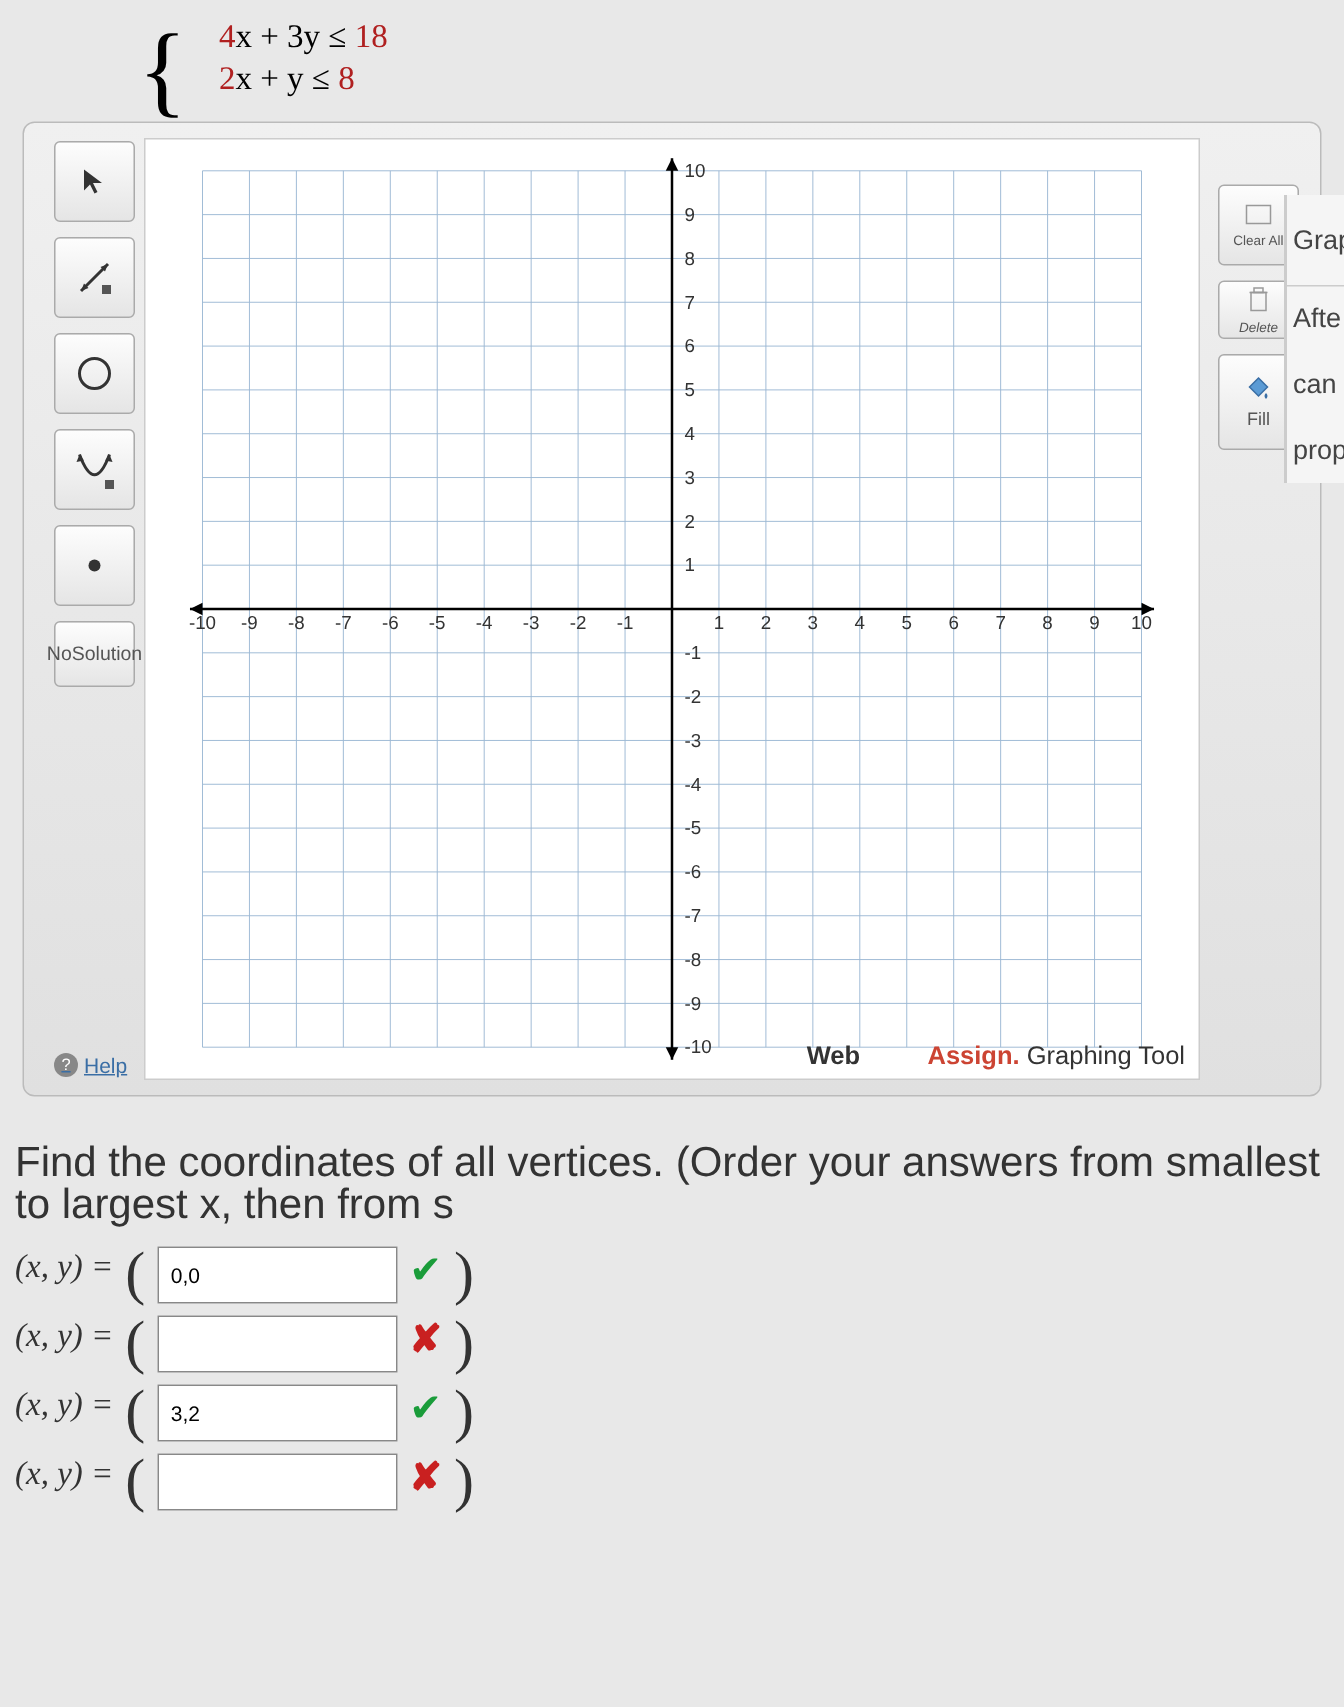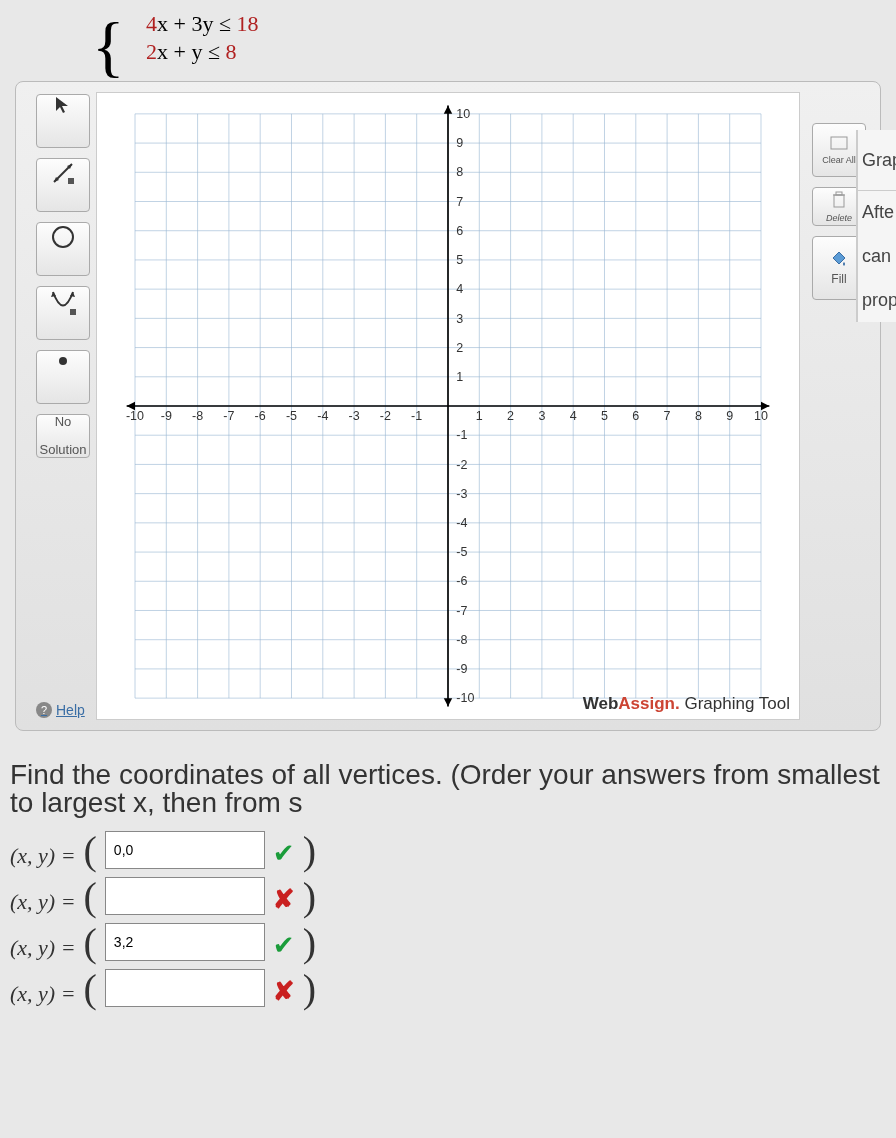--- a/index.html
+++ b/index.html
@@ -4,34 +4,34 @@
 <style>
 * { box-sizing: border-box; margin: 0; padding: 0; }
 body { font-family: Arial, sans-serif; background: #e8e8e8; width: 896px; height: 1138px; overflow: hidden; position: relative; font-size: 16px; }
 .content { padding: 0 10px; }
 .equations { margin: 10px 0 15px 100px; font-family: 'Times New Roman', serif; font-size: 22px; position: relative; }
 .brace { position: absolute; left: -18px; top: 0; font-size: 68px; line-height: 72px; font-weight: 100; }
 .eq-line { line-height: 28px; margin-left: 36px; }
 .red { color: #b02020; }
 .graph-container { background: linear-gradient(#f0f0f0,#e0e0e0); border: 1px solid #bbb; border-radius: 8px; padding: 6px; display: flex; margin: 0 5px; position: relative; height: 650px; }
 .toolbar-left { width: 70px; display: flex; flex-direction: column; gap: 10px; padding: 6px; align-items: center; }
-.tool-btn { width: 54px; height: 54px; background: linear-gradient(#fdfdfd,#e5e5e5); border: 1px solid #aaa; border-radius: 4px; display: flex; align-items: center; justify-content: space-between; font-size: 22px; cursor: pointer; color: #333; flex-direction: column; margin-left: 12px; }
+.tool-btn { width: 54px; height: 54px; background: linear-gradient(#fdfdfd,#e5e5e5); border: 1px solid #aaa; border-radius: 4px; display: flex; align-items: center; justify-content: center; font-size: 22px; cursor: pointer; color: #333; flex-direction: row; margin-left: 12px; }
 .tool-btn.small-text { font-size: 13px; line-height: 14px; text-align: center; color: #555; }
 .graph-area { flex: 1; background: #fff; border: 1px solid #ccc; position: relative; margin: 4px; overflow: hidden; }
 .toolbar-right { width: 70px; display: flex; flex-direction: column; gap: 10px; padding: 6px; align-items: center; }
 .fill-btn { width: 54px; height: 64px; background: linear-gradient(#fdfdfd,#e5e5e5); border: 1px solid #aaa; border-radius: 4px; display: flex; flex-direction: column; align-items: center; justify-content: center; font-size: 12px; cursor: pointer; color: #555; gap: 4px; }
 .help-link { position: absolute; left: 20px; bottom: 12px; font-size: 14px; color: #3a6ea5; text-decoration: underline; cursor: pointer; display: flex; align-items: center; gap: 4px; }
 .help-icon { width: 16px; height: 16px; border-radius: 50%; background: #888; color: #fff; font-size: 11px; display: flex; align-items: center; justify-content: center; }
 .branding { position: absolute; right: 90px; bottom: 16px; font-size: 17px; color: #333; }
 .branding .wa1 { font-weight: bold; color: #333; }
-.branding .wa2 { font-weight: bold; color: #c43; }
+.branding .wa2 { font-weight: bold; color: #c43; padding-left: 45px; }
 .side-panel { position: absolute; right: -2px; top: 130px; width: 42px; background: #f5f5f5; border-left: 2px solid #ccc; font-size: 18px; color: #444; }
 .side-row { padding: 6px 4px; border-top: 1px solid #ccc; height: 44px; display:flex; align-items:center; }
 .question-text { margin: 30px 10px 14px 10px; font-size: 28px; color: #333; line-height: 28px; }
-.answer-row { display: flex; align-items: flex-end; margin: 8px 10px; font-size: 22px; font-family: 'Times New Roman', serif; font-style: italic; color: #333; gap: 8px; }
+.answer-row { display: flex; align-items: flex-start; margin: 8px 10px; font-size: 22px; font-family: 'Times New Roman', serif; font-style: italic; color: #333; gap: 8px; }
 .answer-row .lhs { font-style: italic; }
 .paren { font-size: 40px; font-style: normal; line-height: 36px; font-weight: 300; }
 .answer-input { width: 160px; height: 38px; border: 1px solid #888; font-size: 14px; padding: 4px 8px; font-family: Arial; font-style: normal; }
 .check { color: #1a9c3a; font-size: 26px; font-style: normal; }
 .cross { color: #c92020; font-size: 26px; font-weight: bold; font-style: normal; }
 svg.grid { width: 100%; height: 100%; }
 .tick-label { font-size: 12px; fill: #333; }
 </style>
 </head>
 <body>

